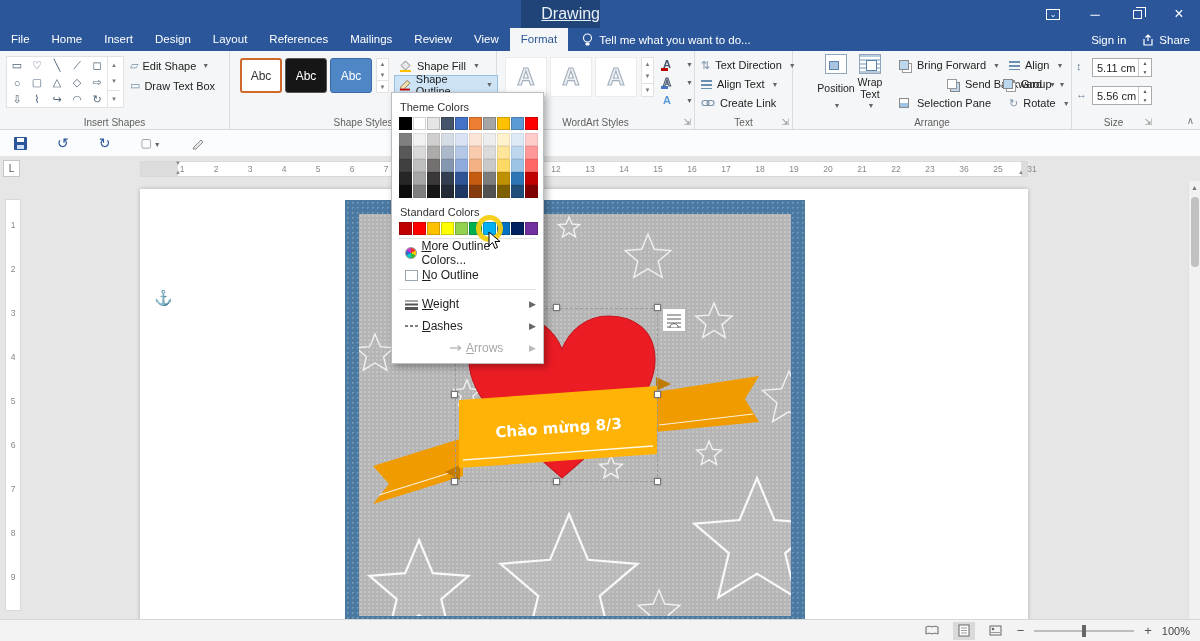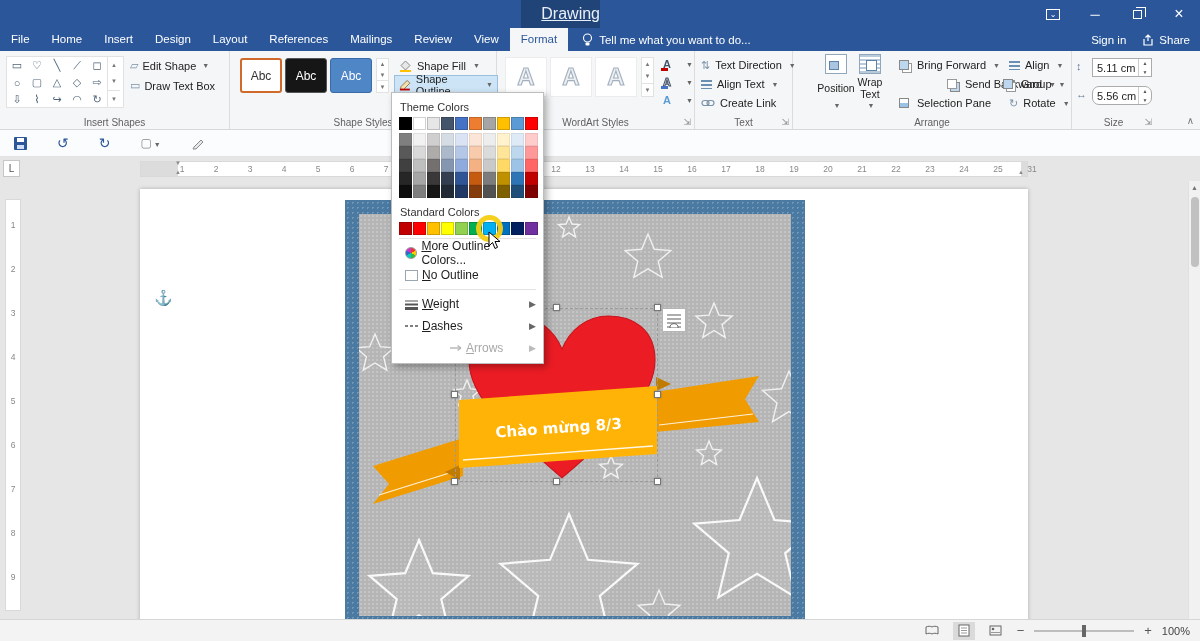--- a/index.html
+++ b/index.html
@@ -359,21 +359,21 @@
     <div class="grp" style="left:1072px;width:83px;border-right:none;">
       <span class="ic-size" style="top:9px;">↕</span>
       <div class="spin" style="top:7px;">
         <span>5.11 cm</span>
         <span class="arrows">
             <span>▲</span>
             <span>▼</span>
           </span>
       </div>
       <span class="ic-size" style="top:37px;">↔</span>
-      <div class="spin" style="top:35px;border-radius:7px;">
+      <div class="spin" style="top:35px;">
         <span>5.56 cm</span>
         <span class="arrows">
             <span>▲</span>
             <span>▼</span>
           </span>
       </div>
       <div class="glabel">Size</div>
       <span class="lau">⇲</span>
     </div>
 
@@ -414,21 +414,21 @@
         <span class="hnum" style="left: 483px;">14</span>
         <span class="hnum" style="left: 517px;">15</span>
         <span class="hnum" style="left: 551px;">16</span>
         <span class="hnum" style="left: 585px;">17</span>
         <span class="hnum" style="left: 619px;">18</span>
         <span class="hnum" style="left: 653px;">19</span>
         <span class="hnum" style="left: 687px;">20</span>
         <span class="hnum" style="left: 721px;">21</span>
         <span class="hnum" style="left: 755px;">22</span>
         <span class="hnum" style="left: 789px;">23</span>
-        <span class="hnum" style="left: 823px;">24</span>
+        <span class="hnum" style="left: 823px;">36</span>
         <span class="hnum" style="left: 857px;">25</span>
         <span class="hnum" style="left: 891px;">31</span>
       </div>
   </div>
 
   <div class="docarea">
     <div class="vstrip" id="v-ruler-nums">
         <span class="vnum" style="top: 20px;">1</span>
         <span class="vnum" style="top: 64px;">2</span>
         <span class="vnum" style="top: 108px;">3</span>

